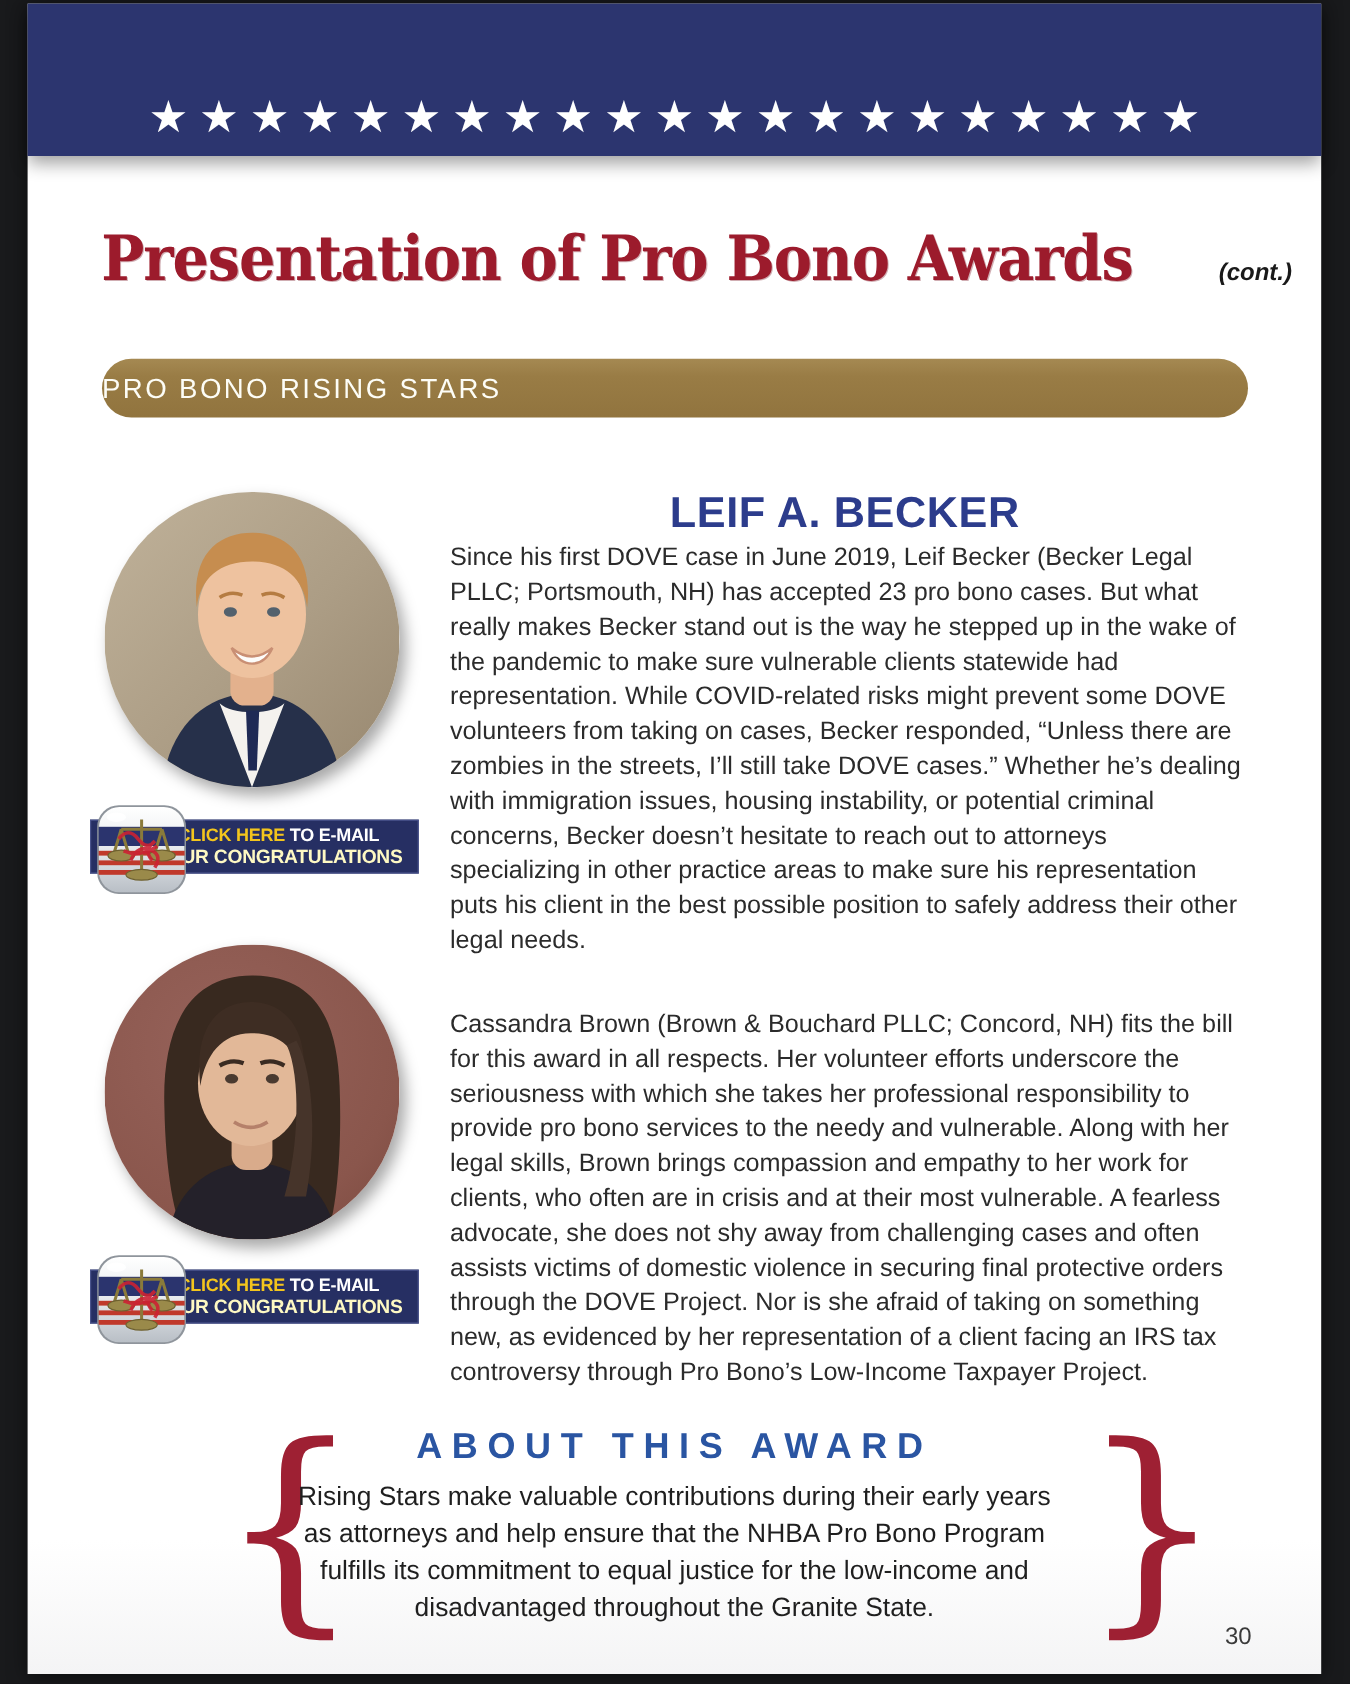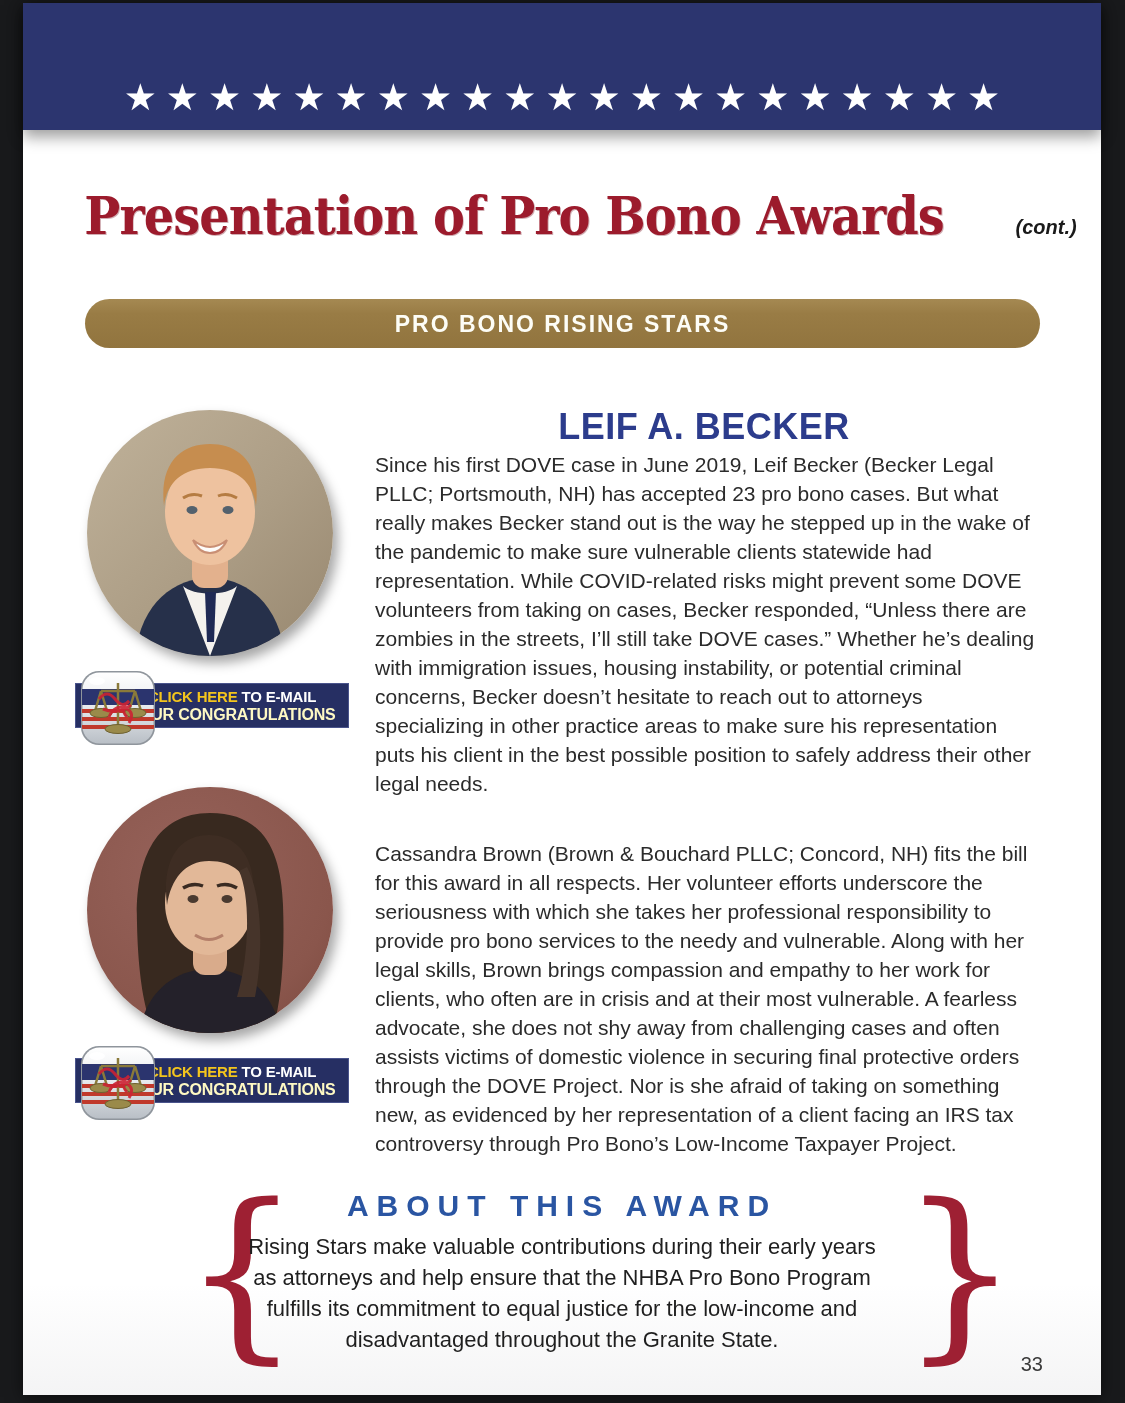--- a/index.html
+++ b/index.html
@@ -34,22 +34,22 @@
     transform:scaleX(.92); transform-origin:center;
     text-shadow:1px 1px 0 rgba(120,20,35,.35);
   }
   .doc-title-suffix {
     font-size:20px; font-weight:bold; font-style:italic; color:#1a1a1a;
   }
   
   .section-banner {
     position:absolute; left:62px; top:296px; width:955px; height:49px;
     background:linear-gradient(#a58952, #997c45 30%, #91743e);
-    border-radius:25px; text-align:center;
-    color:#fdfdf6; font-size:23px; font-weight:bold; letter-spacing:2px;
+    border-radius:25px; 
+    color:#fdfdf6; font-size:23px; font-weight:normal; letter-spacing:2px;
     line-height:50px;
   }
   
   .portrait {
     position:absolute; width:246px; height:246px; border-radius:50%;
     overflow:hidden; box-shadow:5px 7px 12px rgba(0,0,0,.35);
   }
   .portrait svg { display:block; width:100%; height:100%; }
   .awardee-name {
     position:absolute; left:352px; width:658px; text-align:center;
@@ -240,16 +240,16 @@
         </g>
         <ellipse cx="18" cy="12" rx="8" ry="4" fill="#ffffff" opacity=".85"></ellipse>
       </svg>
     </div>
 
     <div class="about-heading">ABOUT THIS AWARD</div>
     <div class="brace left">{</div>
     <div class="about-text">Rising Stars make valuable contributions during their early years as attorneys and help ensure that the NHBA Pro Bono Program fulfills its commitment to equal justice for the low-income and disadvantaged throughout the Granite State.</div>
     <div class="brace right">}</div>
 
-    <div class="page-number">33</div>
+    <div class="page-number">30</div>
 
   </div>
 </div>
 
 </body></html>

